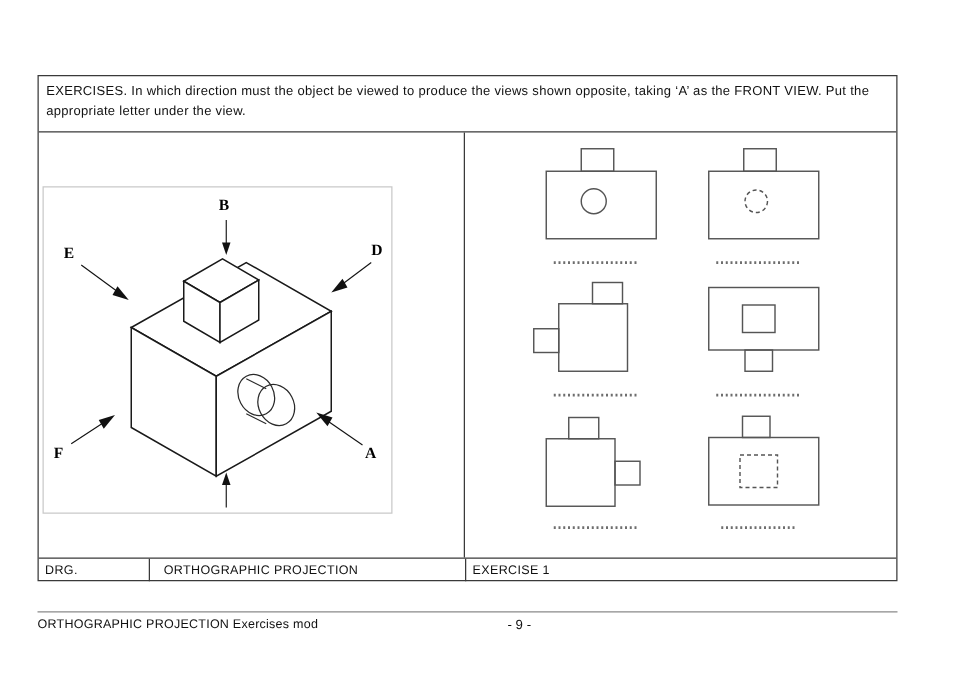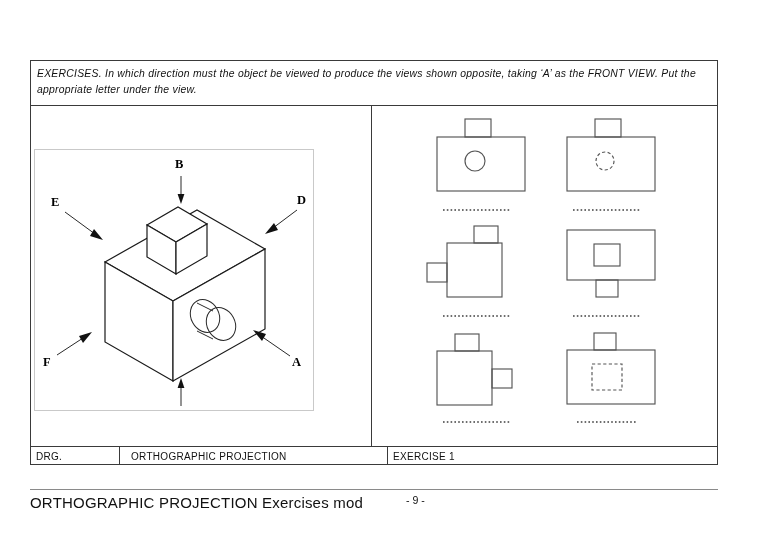--- a/index.html
+++ b/index.html
@@ -37,21 +37,20 @@
     box-sizing: border-box;
     border-bottom: 1px solid #3a3a3a;
     padding: 5px 8px 0 6px;
   }
   #instruction p {
     margin: 0;
     font-size: 10.4px;
     line-height: 15.5px;
     letter-spacing: 0.25px;
     color: #111;
-    font-style: italic;
   }
 
   
   #body-row {
     position: absolute;
     left: 0;
     top: 45px;
     width: 100%;
     height: 340px;
   }
@@ -140,42 +139,42 @@
     font-size: 10px;
     line-height: 19px;
     letter-spacing: 0.3px;
     padding-left: 5px;
     box-sizing: border-box;
     white-space: nowrap;
     color: #111;
   }
   #tb-drg   { left: 0px;   width: 88px; }
   #tb-title { left: 88px;  width: 253px; border-left: 1px solid #3a3a3a; padding-left: 11px; }
-  #tb-ex    { left: 356px; width: 345px; border-left: 1px solid #3a3a3a; }
+  #tb-ex    { left: 341px; width: 345px; border-left: 1px solid #3a3a3a; }
 
   
   #footer-rule {
     position: absolute;
     left: 30px;
     top: 489px;
     width: 688px;
     height: 0;
     border-top: 1px solid #8a8a8a;
   }
   #footer {
     position: absolute;
     left: 30px;
     top: 494px;
     width: 688px;
     height: 18px;
   }
   #footer-left {
     position: absolute;
     left: 0; top: 0;
-    font-size: 15px;
+    font-size: 10px;
     letter-spacing: 0.2px;
     color: #111;
     white-space: nowrap;
   }
   #footer-page {
     position: absolute;
     left: 376px; top: 0;
     font-size: 10.6px;
     color: #111;
   }

